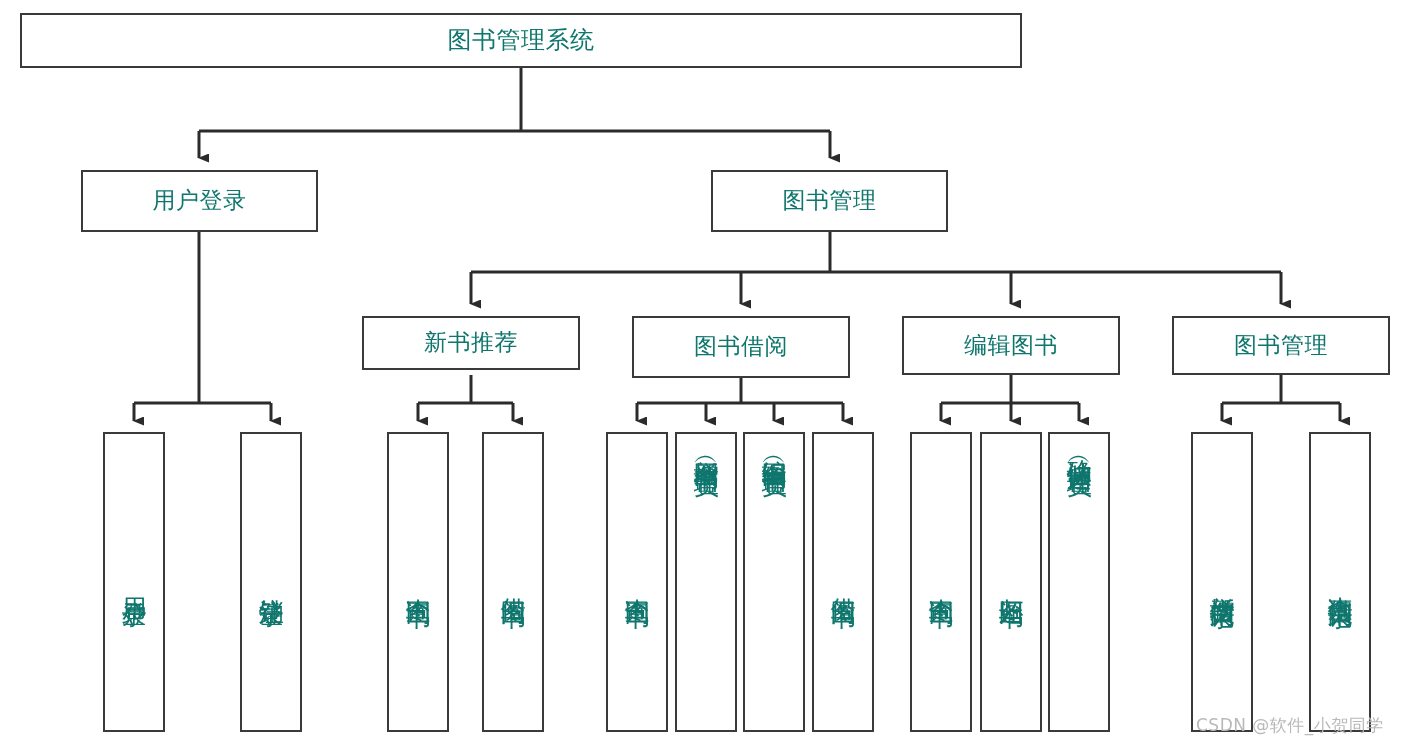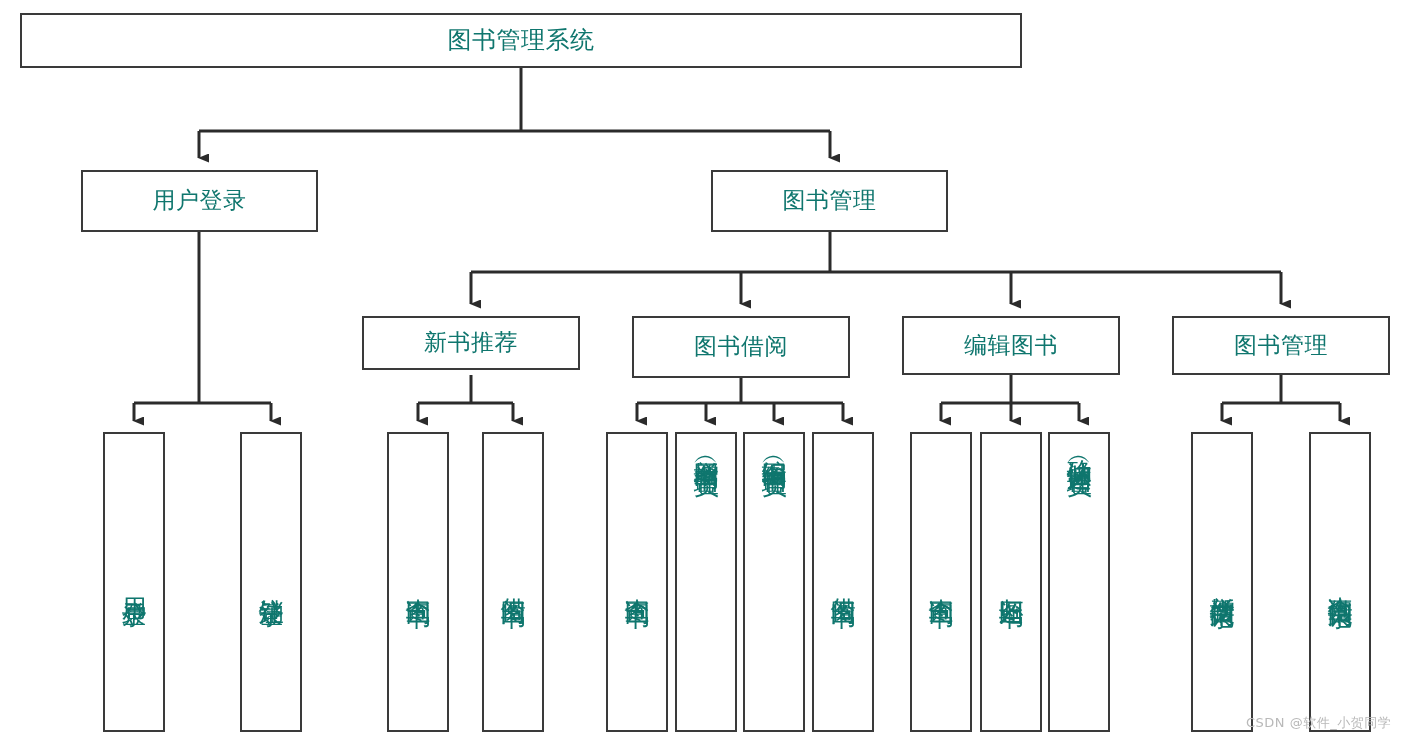--- a/index.html
+++ b/index.html
@@ -63,23 +63,23 @@
     line-height: 1.25;
     letter-spacing: 2px;
     white-space: nowrap;
     max-height: 100%;
   }
   .node.vert.top-aligned {
     align-items: flex-start;
   }
   .watermark {
     position: absolute;
-    left: 1246px;
+    left: 1196px;
     top: 714px;
-    font-size: 13px;
+    font-size: 17px;
     color: #b9b9b9;
     white-space: nowrap;
     letter-spacing: 0.5px;
     font-family: "DejaVu Sans", "Liberation Sans", sans-serif;
   }
 </style>
 </head>
 <body>
 
 <div id="diagram-root">

